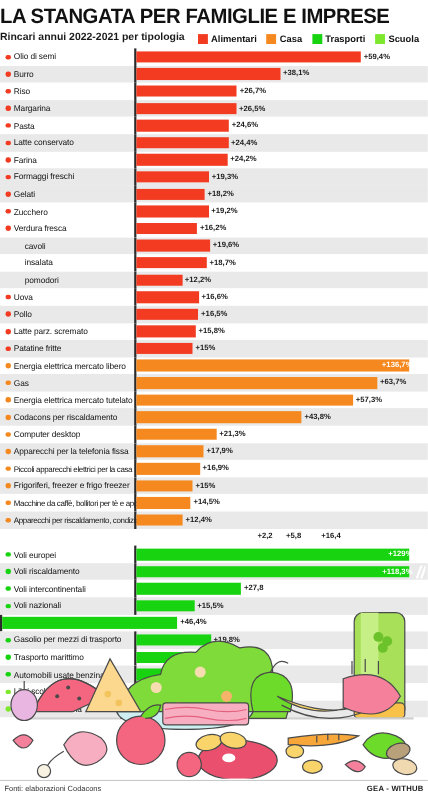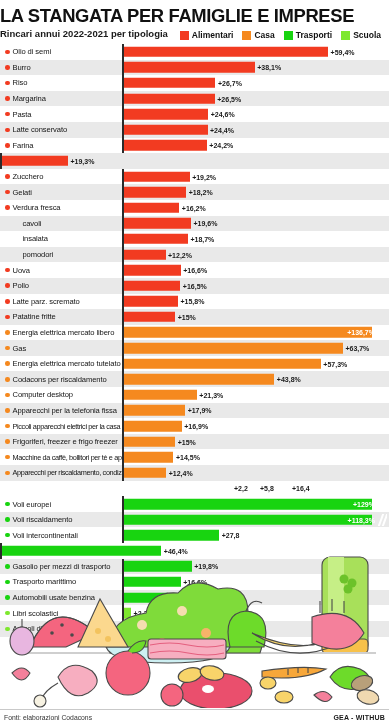--- a/index.html
+++ b/index.html
@@ -184,46 +184,50 @@
           <span class="bullet" style="background: rgb(242, 59, 33);"></span>
           <span class="row-label">Farina</span>
         </div>
         <div class="bar-area">
           <div class="axis"></div>
           <div class="bar" style="width: 83.3556px; background: rgb(242, 59, 33);"></div>
           <div class="bar-value" style="left: 87.3556px;">+24,2%</div>
         </div>
       </div>
       <div class="row alt">
+        <div class="label-cell">
+          <span class="bullet" style="background: rgb(242, 59, 33);"></span>
+          <span class="row-label">Formaggi freschi</span>
+        </div>
         <div class="bar-area">
           <div class="axis"></div>
           <div class="bar" style="width: 66.4778px; background: rgb(242, 59, 33);"></div>
           <div class="bar-value" style="left: 70.4778px;">+19,3%</div>
         </div>
       </div>
+      <div class="row alt">
+        <div class="label-cell">
+          <span class="bullet" style="background: rgb(242, 59, 33);"></span>
+          <span class="row-label">Gelati</span>
+        </div>
+        <div class="bar-area">
+          <div class="axis"></div>
+          <div class="bar" style="width: 62.6889px; background: rgb(242, 59, 33);"></div>
+          <div class="bar-value" style="left: 66.6889px;">+18,2%</div>
+        </div>
+      </div>
       <div class="row">
         <div class="label-cell">
           <span class="bullet" style="background: rgb(242, 59, 33);"></span>
           <span class="row-label">Zucchero</span>
         </div>
         <div class="bar-area">
           <div class="axis"></div>
           <div class="bar" style="width: 66.1333px; background: rgb(242, 59, 33);"></div>
           <div class="bar-value" style="left: 70.1333px;">+19,2%</div>
-        </div>
-      </div>
-      <div class="row alt">
-        <div class="label-cell">
-          <span class="bullet" style="background: rgb(242, 59, 33);"></span>
-          <span class="row-label">Gelati</span>
-        </div>
-        <div class="bar-area">
-          <div class="axis"></div>
-          <div class="bar" style="width: 62.6889px; background: rgb(242, 59, 33);"></div>
-          <div class="bar-value" style="left: 66.6889px;">+18,2%</div>
         </div>
       </div>
       <div class="row">
         <div class="label-cell">
           <span class="bullet" style="background: rgb(242, 59, 33);"></span>
           <span class="row-label">Verdura fresca</span>
         </div>
         <div class="bar-area">
           <div class="axis"></div>
           <div class="bar" style="width: 55.8px; background: rgb(242, 59, 33);"></div>
@@ -452,20 +456,31 @@
       </div>
       <div class="row">
         <div class="label-cell">
           <span class="bullet" style="background: rgb(24, 212, 16);"></span>
           <span class="row-label">Voli intercontinentali</span>
         </div>
         <div class="bar-area">
           <div class="axis"></div>
           <div class="bar" style="width: 95.7556px; background: rgb(24, 212, 16);"></div>
           <div class="bar-value" style="left: 99.7556px;">+27,8</div>
+        </div>
+      </div>
+      <div class="row alt">
+        <div class="label-cell">
+          <span class="bullet" style="background: rgb(24, 212, 16);"></span>
+          <span class="row-label">Voli nazionali</span>
+        </div>
+        <div class="bar-area">
+          <div class="axis"></div>
+          <div class="bar" style="width: 53.3889px; background: rgb(24, 212, 16);"></div>
+          <div class="bar-value" style="left: 57.3889px;">+15,5%</div>
         </div>
       </div>
       <div class="row">
         <div class="bar-area">
           <div class="axis"></div>
           <div class="bar" style="width: 159.822px; background: rgb(24, 212, 16);"></div>
           <div class="bar-value" style="left: 163.822px;">+46,4%</div>
         </div>
       </div>
       <div class="row alt">

